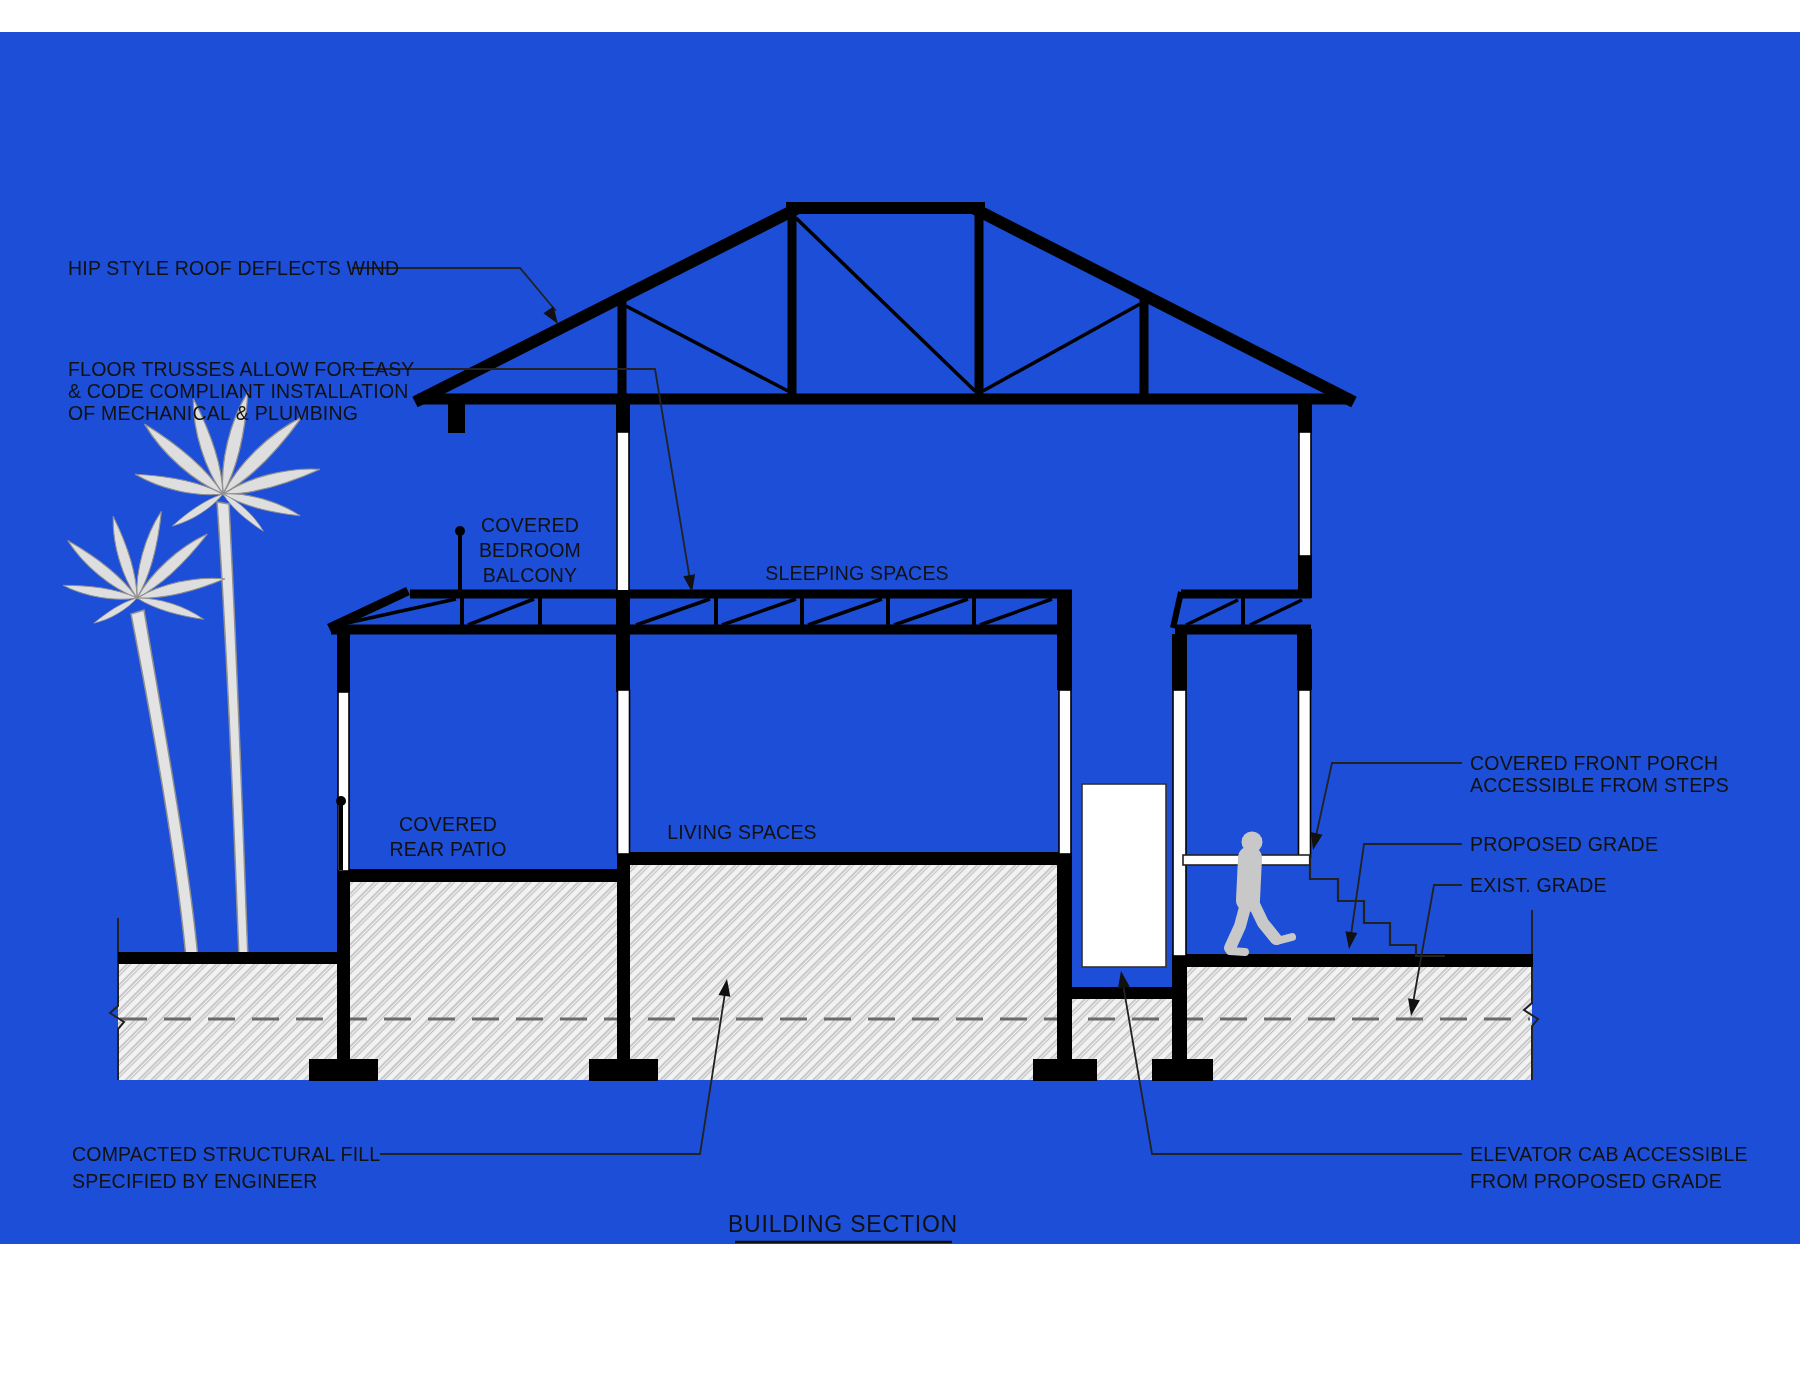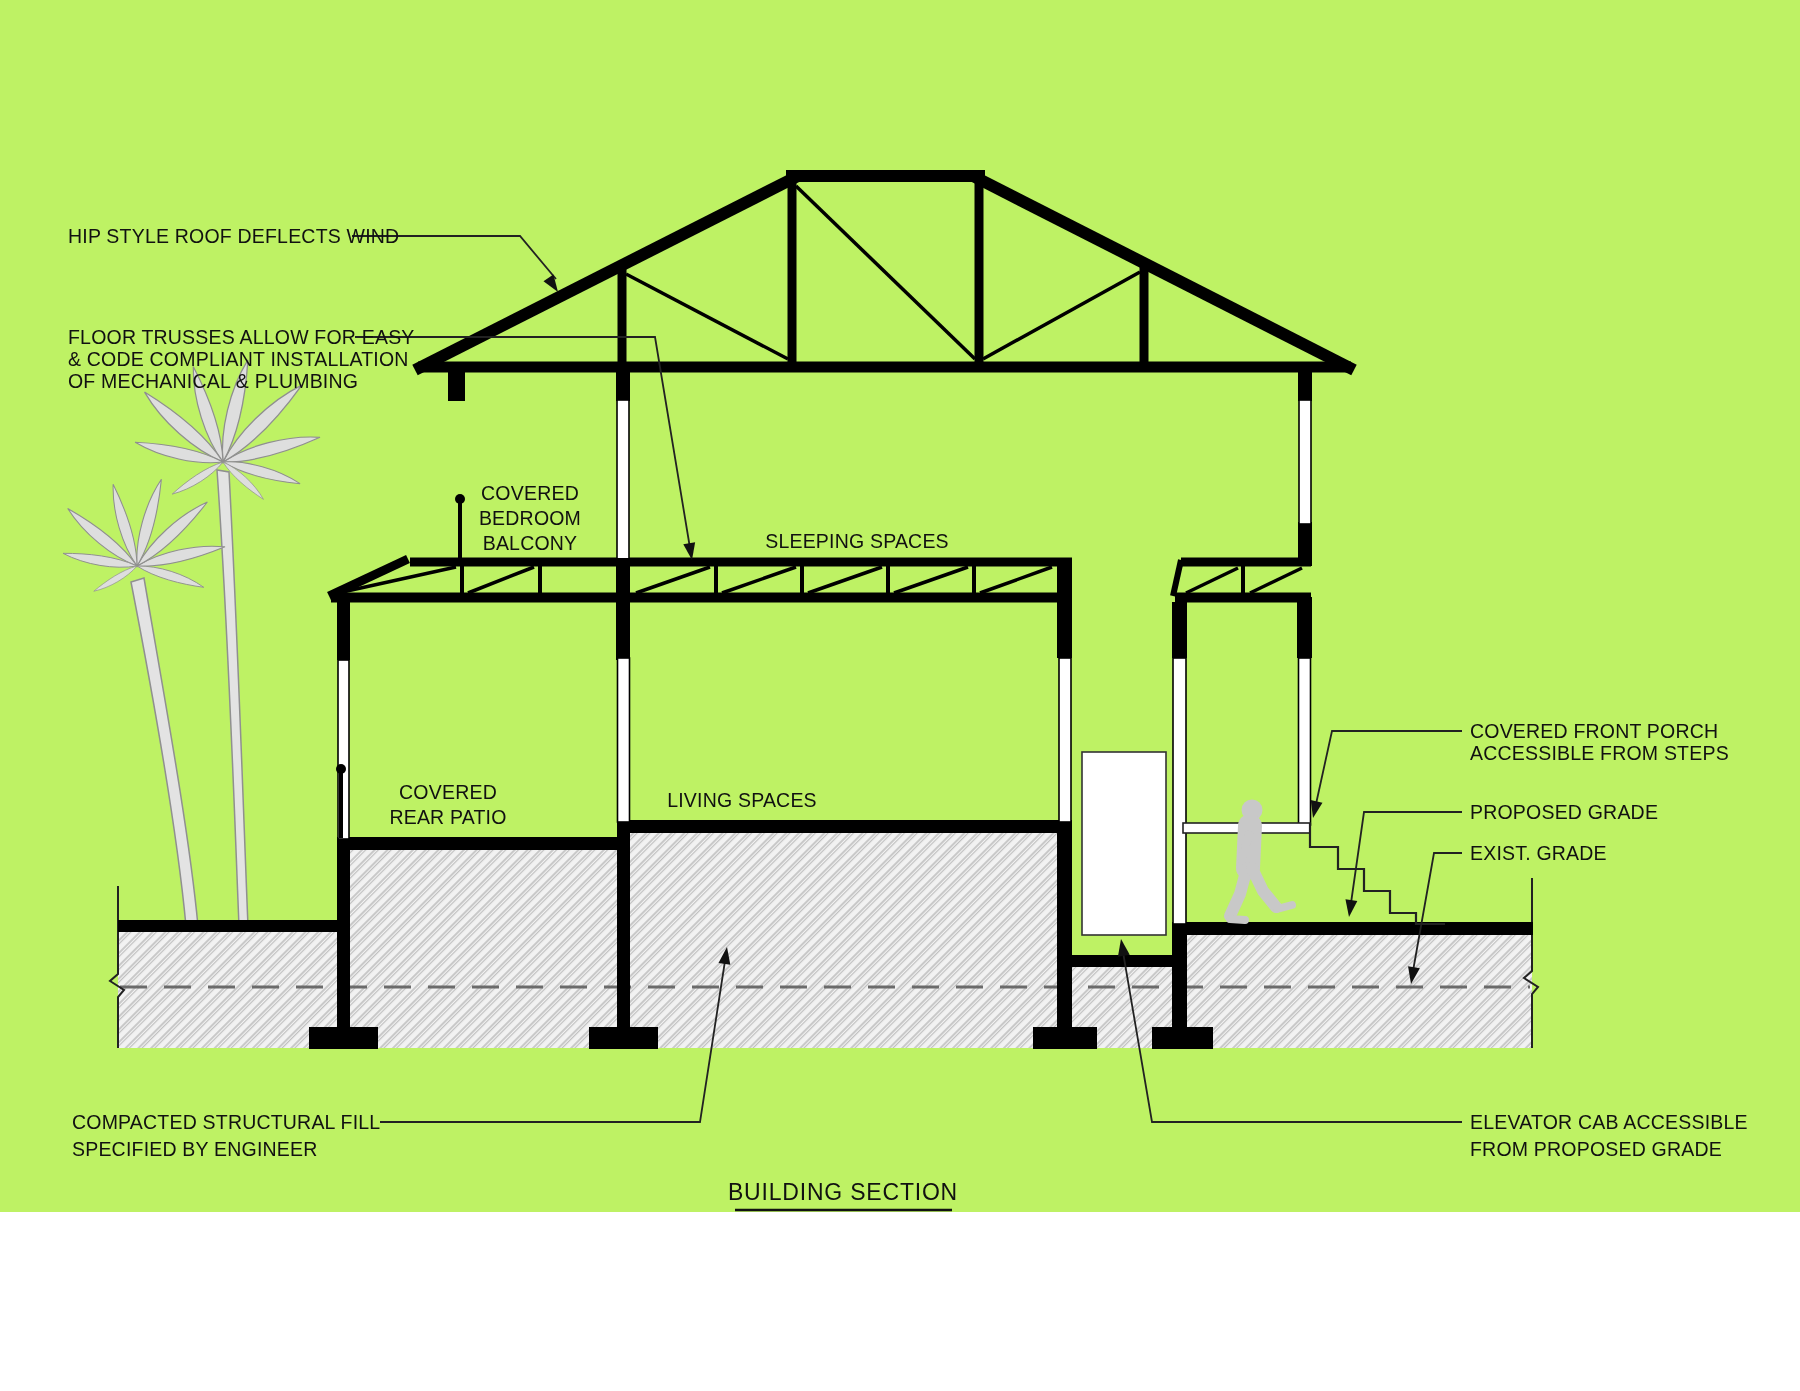--- a/index.html
+++ b/index.html
@@ -1,16 +1,16 @@
 <!DOCTYPE html>
 <html><head>
 <meta charset="utf-8">
 <style>
   html,body{margin:0;padding:0;background:#ffffff;}
-  .sheet{position:relative;width:1800px;height:1212px;background:#bef264;overflow:hidden;}
+  .sheet{position:relative;width:1800px;height:1212px;background:#1d4ed8;overflow:hidden;margin-top:32px;}
   svg{display:block;}
   text{font-family:"Liberation Sans","DejaVu Sans",sans-serif;fill:#111111;}
   .lbl{font-size:19.5px;letter-spacing:0.2px;}
   .ttl{font-size:23px;letter-spacing:0.8px;}
   .ink{stroke:#000000;fill:none;}
   .thin{stroke:#222222;stroke-width:1.8;fill:none;}
   .hollow{fill:#ffffff;stroke:#000000;stroke-width:1.6;}
 </style>
 </head>
 <body>

